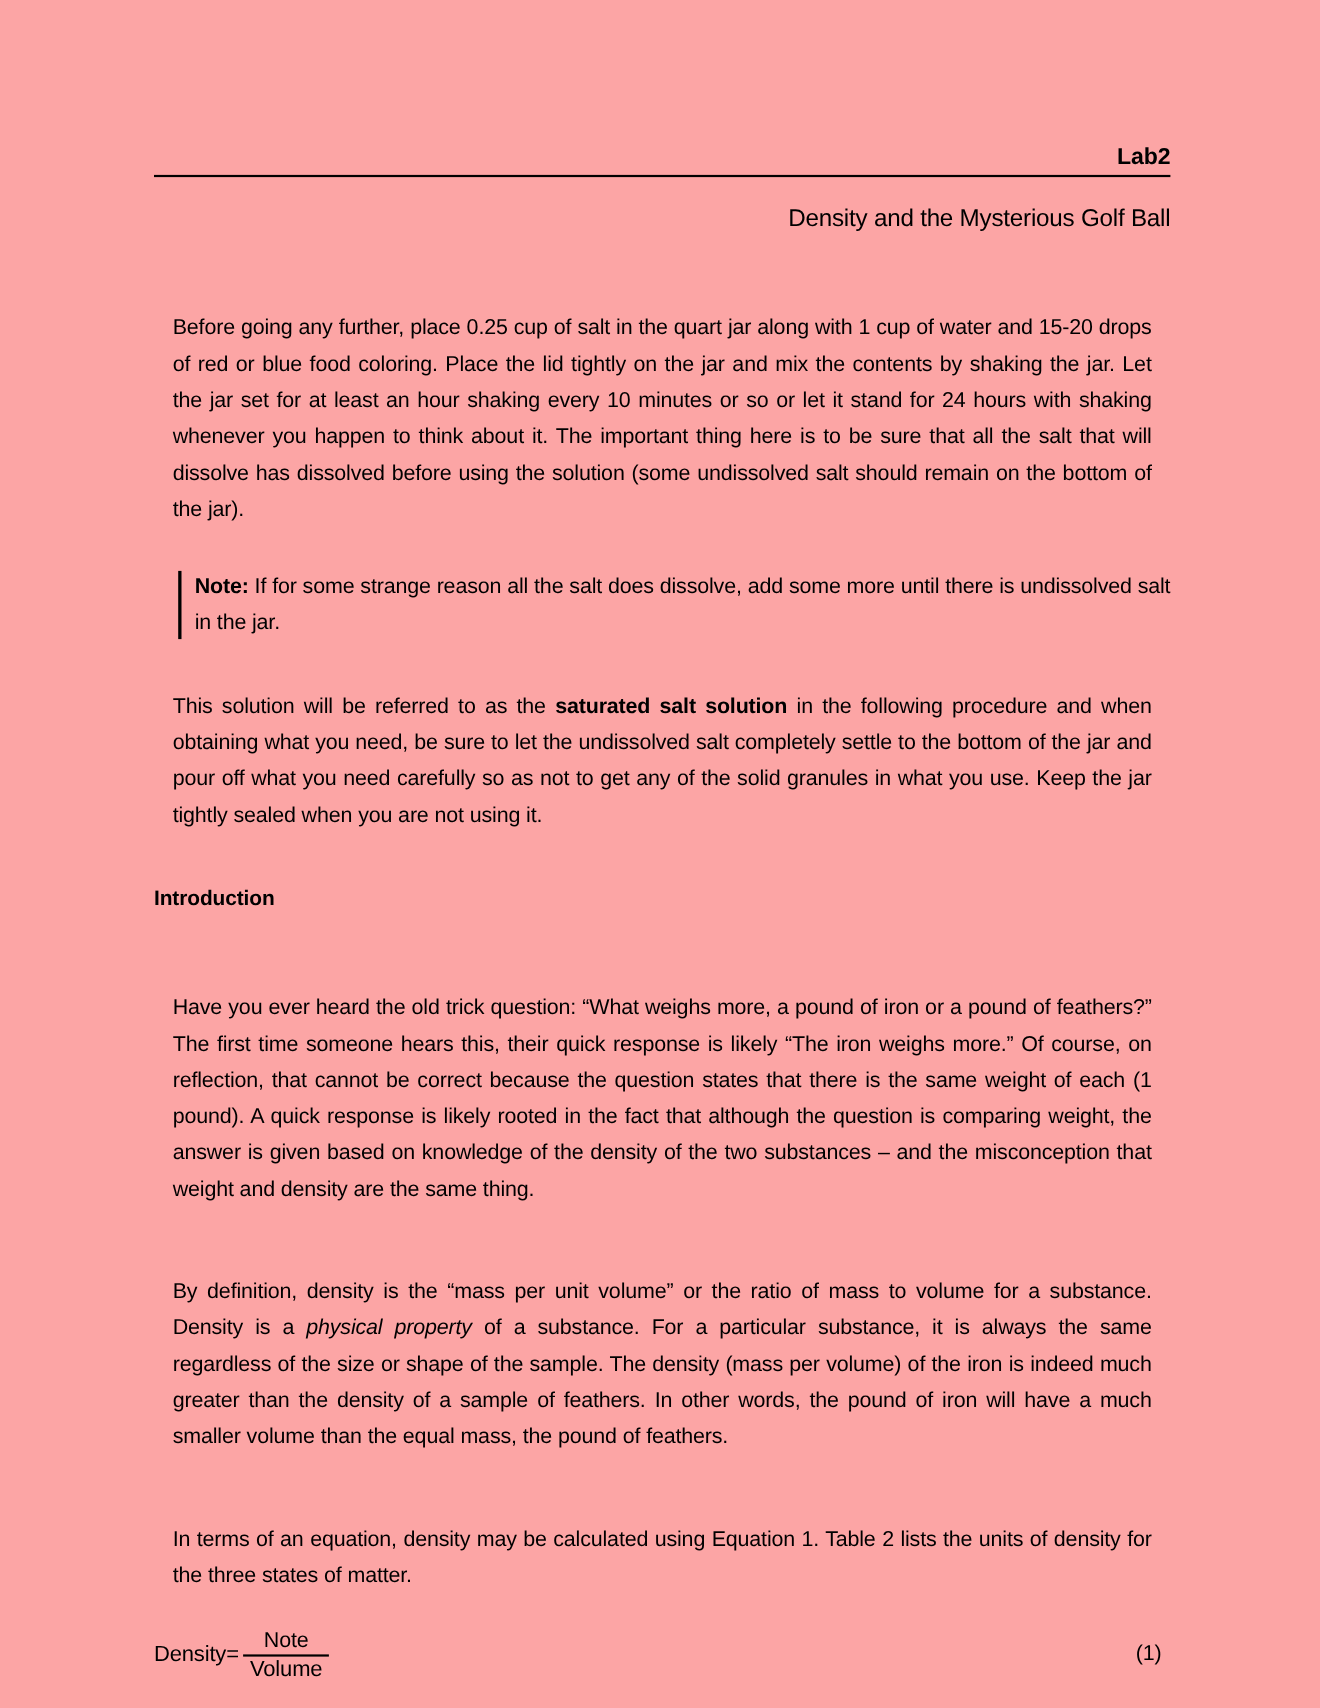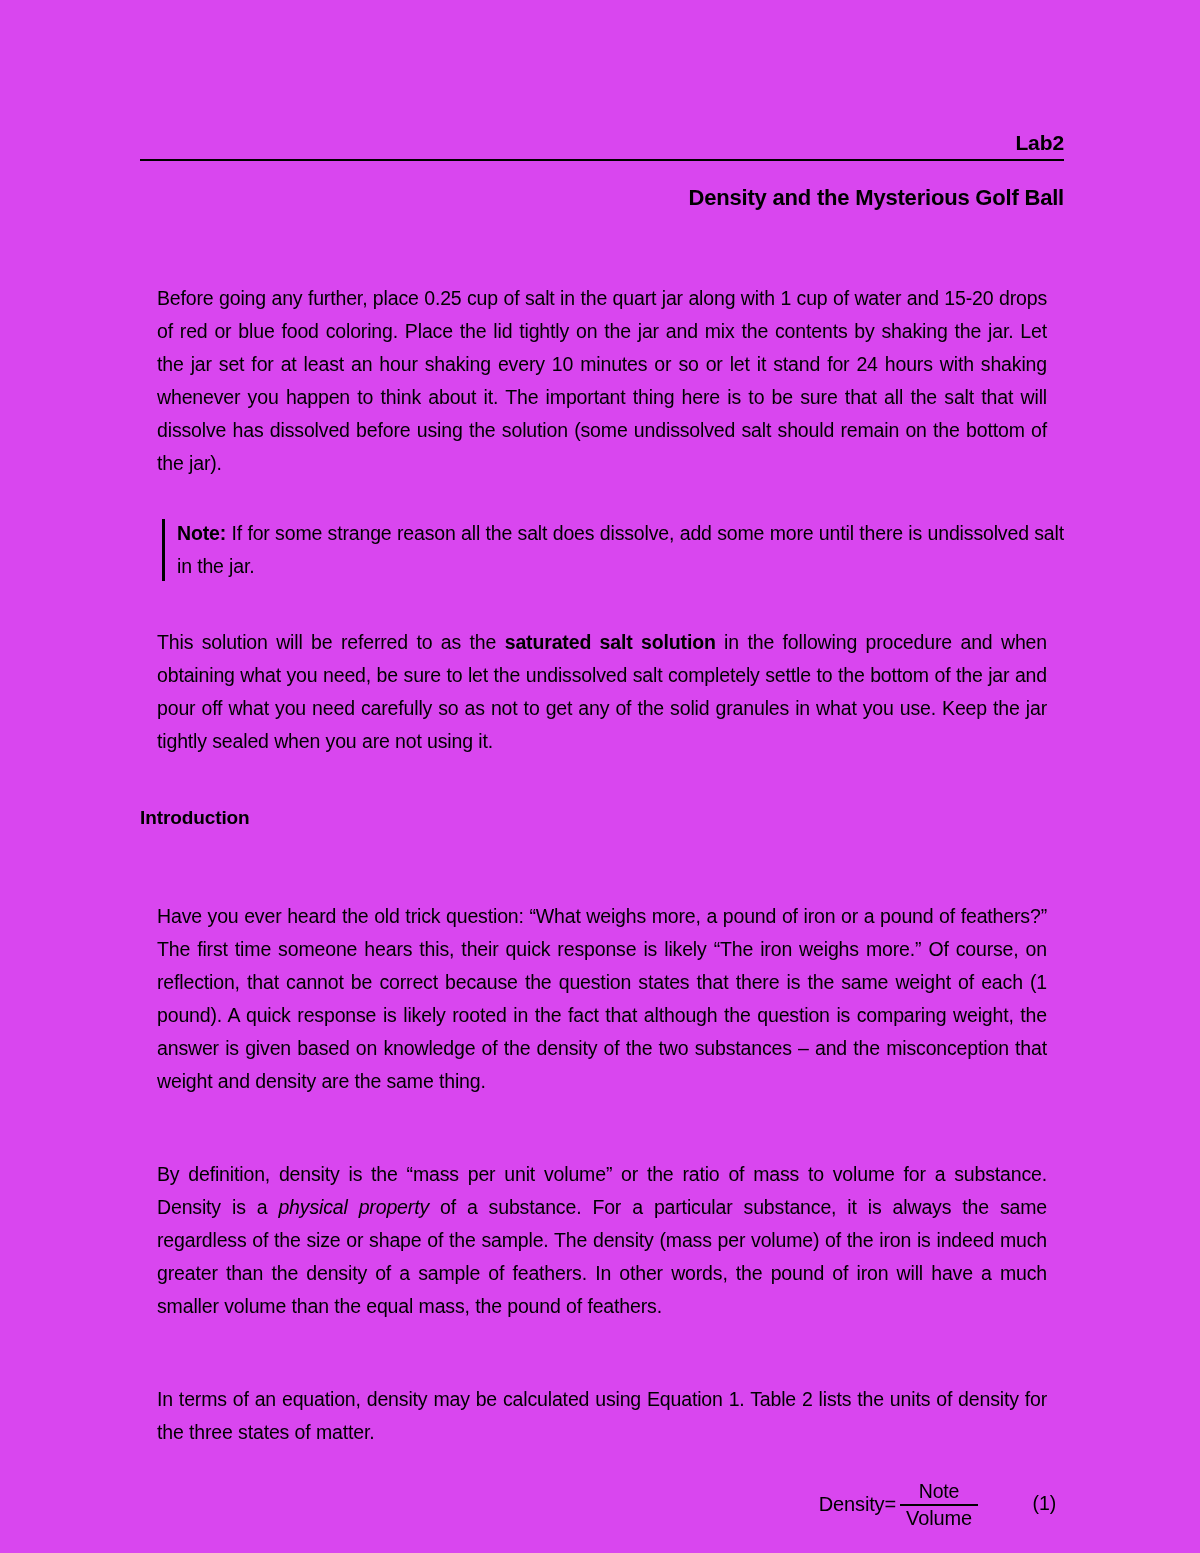--- a/index.html
+++ b/index.html
@@ -14,21 +14,21 @@
     position: relative;
     font-family: "Liberation Sans", "DejaVu Sans", sans-serif;
     color: #000000;
     -webkit-font-smoothing: none;
   }
   .page {
     position: absolute;
     left: 0; top: 0;
     width: 1200px;
     height: 1553px;
-    background: #d946ef;
+    background: #fca5a5;
     box-sizing: border-box;
     padding: 0;
   }
   .content {
     position: absolute;
     left: 140px;
     top: 130px;
     width: 924px;
   }
 
@@ -43,21 +43,21 @@
   }
   .header-rule {
     border: 0;
     border-top: 2.2px solid #000;
     margin: 0 0 0 0;
     width: 100%;
     height: 0;
   }
   .doc-title {
     text-align: right;
-    font-weight: bold;
+    font-weight: normal;
     font-size: 22px;
     line-height: 30px;
     margin-top: 22px;
     letter-spacing: -0.2px;
   }
 
   
   h2.sec-heading {
     font-size: 19px;
     font-weight: bold;
@@ -110,24 +110,24 @@
   
   .equation-row {
     position: relative;
     width: 924px;
     height: 78px;
     margin-top: 4px;
   }
   .equation-center {
     position: absolute;
     left: 0;
-    right: 0;
+    right: 16px;
     top: 0;
     display: flex;
-    justify-content: flex-end;
+    justify-content: flex-start;
     align-items: center;
     height: 78px;
     padding-right: 86px;
   }
   .eq-inner {
     display: flex;
     align-items: center;
     font-size: 19.5px;
     letter-spacing: -0.15px;
   }

